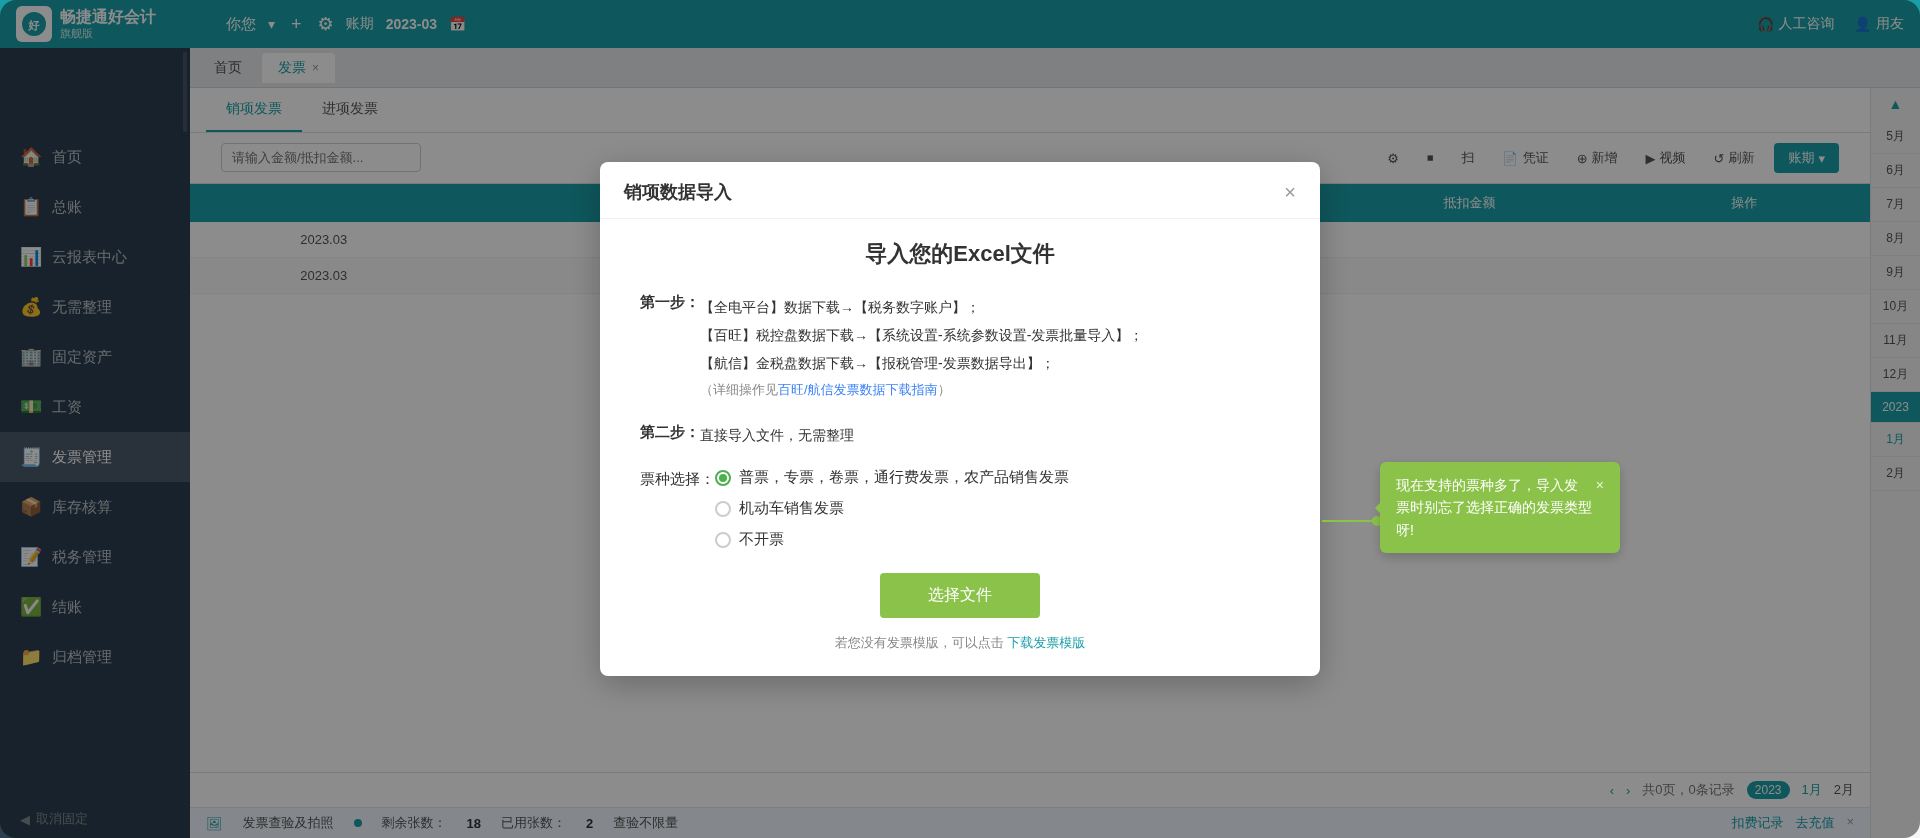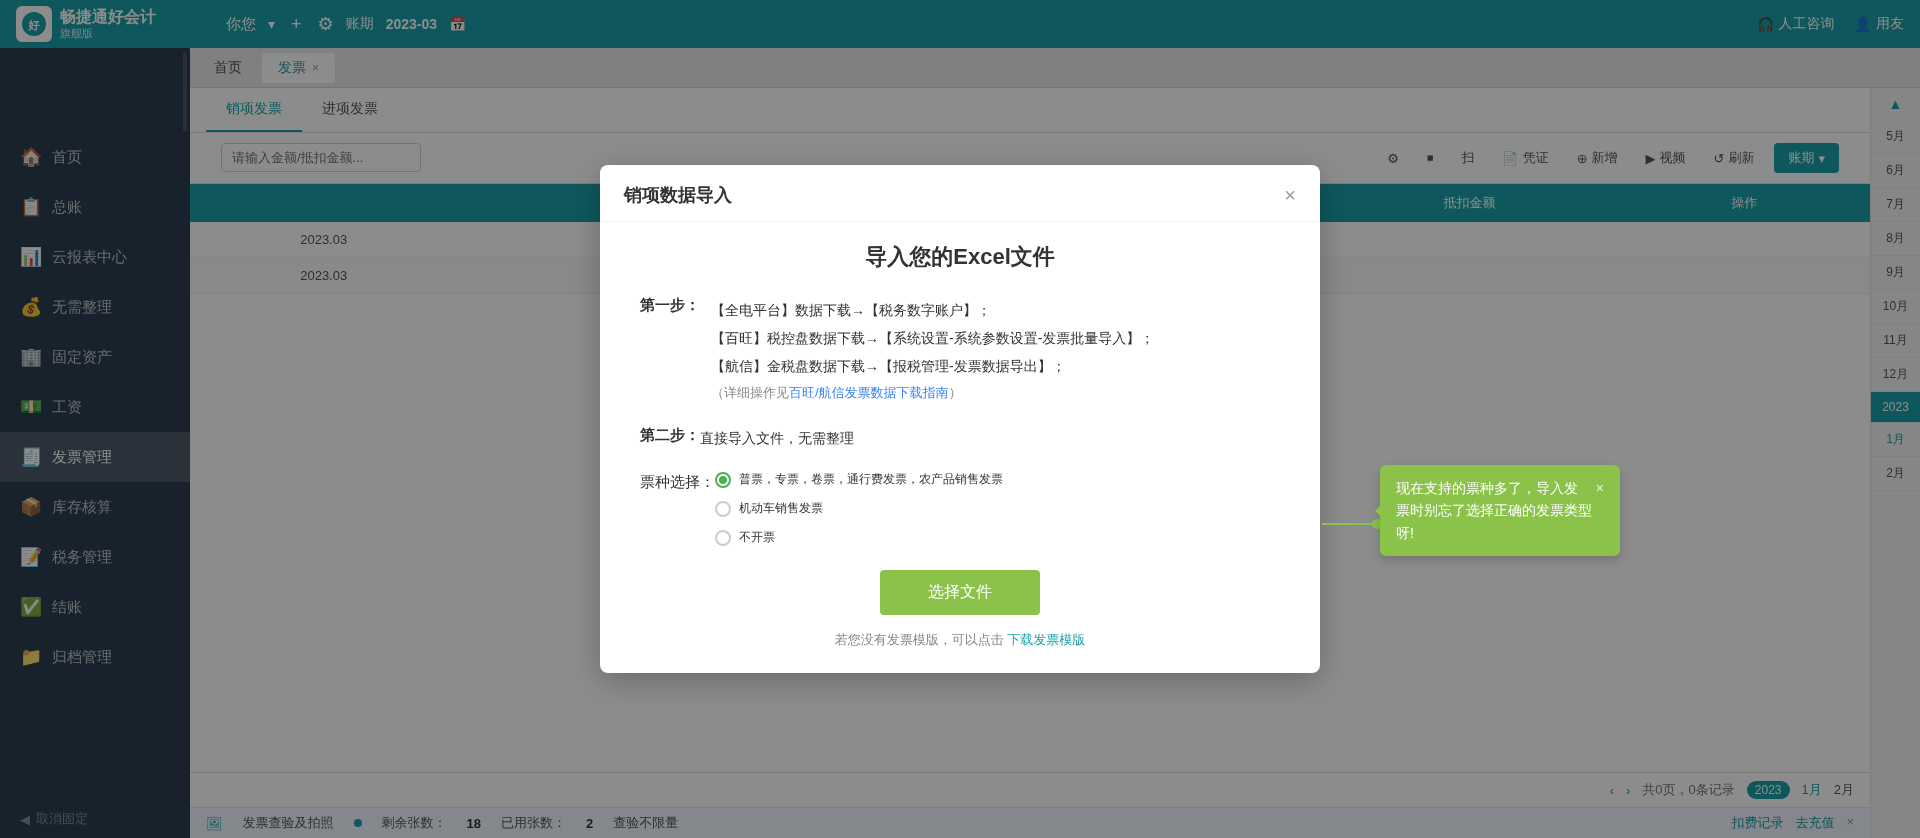--- a/index.html
+++ b/index.html
@@ -102,21 +102,21 @@
 
     
     .status-bar { display: flex; align-items: center; padding: 6px 16px; background: #f0f7ff; border-top: 1px solid #dde8f0; font-size: 13px; color: #555; gap: 20px; }
     .status-bar-right { margin-left: auto; display: flex; gap: 12px; }
     .status-link { color: #1a9fa8; cursor: pointer; }
 
     
     .modal-overlay {
       position: fixed; top: 0; left: 0; right: 0; bottom: 0;
       background: rgba(0,0,0,0.45); z-index: 200;
-      display: flex; align-items: center; justify-content: center;
+      display: flex; align-items: center; justify-content: center; border-radius: 16px;
     }
 
     
     .modal {
       background: white; border-radius: 8px; width: 720px;
       max-height: 680px; box-shadow: 0 8px 32px rgba(0,0,0,0.25);
       display: flex; flex-direction: column; position: relative;
     }
     .modal-header {
       display: flex; align-items: center; justify-content: space-between;
@@ -127,21 +127,21 @@
     .modal-body { padding: 20px 40px 24px; flex: 1; overflow-y: auto; }
 
     .import-title { text-align: center; font-size: 22px; font-weight: 600; color: #333; margin-bottom: 24px; }
 
     .step-block { margin-bottom: 20px; }
     .step-label { font-size: 15px; color: #333; font-weight: 600; margin-bottom: 6px; }
 
     .ticket-select { margin-top: 12px; }
     .ticket-select-label { font-size: 15px; color: #333; margin-bottom: 12px; }
     .radio-group { display: flex; flex-direction: column; gap: 12px; }
-    .radio-item { display: flex; align-items: center; gap: 8px; font-size: 12px; color: #333; cursor: pointer; }
+    .radio-item { display: flex; align-items: center; gap: 8px; font-size: 15px; color: #333; cursor: pointer; }
     .radio-circle {
       width: 16px; height: 16px; border-radius: 50%;
       border: 2px solid #ccc; display: inline-flex;
       align-items: center; justify-content: center; flex-shrink: 0;
     }
     .radio-circle.checked { border-color: #4caf50; }
     .radio-inner { width: 8px; height: 8px; border-radius: 50%; background: #4caf50; }
 
     .select-file-btn {
       display: block; margin: 24px auto 0;
@@ -413,21 +413,21 @@
 <div class="modal-overlay">
   <div class="modal">
     <div class="modal-header">
       <span class="modal-title">销项数据导入</span>
       <span class="modal-close">×</span>
     </div>
     <div class="modal-body">
       <div class="import-title">导入您的Excel文件</div>
 
       <div class="step-block">
-        <div style="display:flex;gap:11px;">
+        <div style="display:flex;gap:0;">
           <span class="step-label">第一步：</span>
           <div>
             <div style="font-size:14px;color:#333;line-height:2;">【全电平台】数据下载→【税务数字账户】；</div>
             <div style="font-size:14px;color:#333;line-height:2;">【百旺】税控盘数据下载→【系统设置-系统参数设置-发票批量导入】；</div>
             <div style="font-size:14px;color:#333;line-height:2;">【航信】金税盘数据下载→【报税管理-发票数据导出】；</div>
             <div style="font-size:13px;color:#888;line-height:2;">
               （详细操作见<a style="color:#3b82f6;cursor:pointer;text-decoration:none;">百旺/航信发票数据下载指南</a>）
             </div>
           </div>
         </div>

